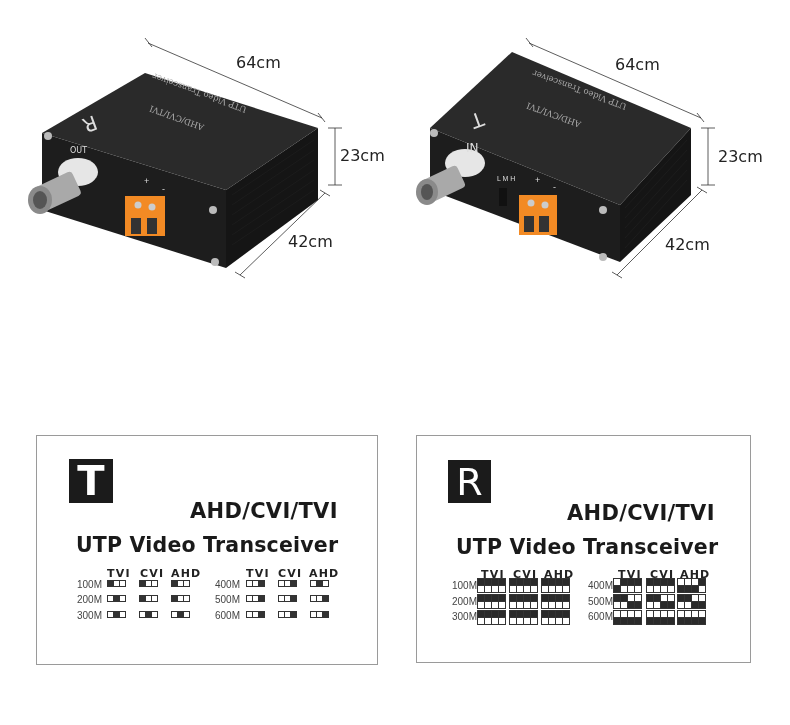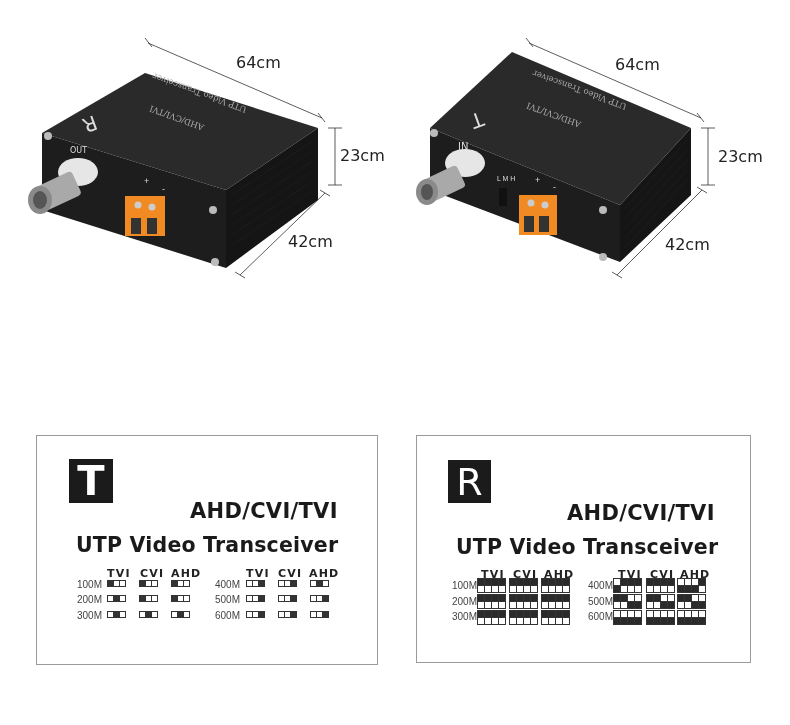--- a/index.html
+++ b/index.html
@@ -116,21 +116,21 @@
         <line x1="302" y1="113" x2="309" y2="122"></line>
       <line x1="313" y1="128" x2="313" y2="185"></line>
       <line x1="306" y1="128" x2="320" y2="128"></line>
         <line x1="306" y1="185" x2="320" y2="185"></line>
       <line x1="307" y1="190" x2="222" y2="275"></line>
       <line x1="302" y1="187" x2="312" y2="193"></line>
         <line x1="217" y1="272" x2="227" y2="278"></line>
     </g>
   </svg>
   <span class="abs" style="left:76px;top:108px;color:#ddd;font-family:'DejaVu Sans',sans-serif;font-size:20px;transform:rotate(160deg);">T</span>
-  <span class="abs" style="left:63px;top:141px;color:#ddd;font-size:10px;font-family:'DejaVu Sans',sans-serif;">IN</span>
+  <span class="abs" style="left:71px;top:141px;color:#ddd;font-size:12px;font-family:'DejaVu Sans',sans-serif;">IN</span>
   <span class="abs" style="left:102px;top:175px;color:#ddd;font-size:7px;">L M H</span>
   <span class="abs" style="left:135px;top:85px;color:#aaa;font-family:'DejaVu Serif',serif;font-size:8.5px;transform:rotate(200deg);transform-origin:center;">UTP Video Transceiver</span>
   <span class="abs" style="left:130px;top:110px;color:#aaa;font-family:'DejaVu Serif',serif;font-size:8.5px;transform:rotate(200deg);transform-origin:center;">AHD/CVI/TVI</span>
   <span class="abs" style="left:140px;top:175px;color:#ddd;font-size:9px;">+</span>
   <span class="abs" style="left:158px;top:182px;color:#ddd;font-size:9px;">-</span>
   <span class="dim-label" style="left:220px;top:55px;">64cm</span>
   <span class="dim-label" style="left:323px;top:147px;">23cm</span>
   <span class="dim-label" style="left:270px;top:235px;">42cm</span>
 </div>
 

